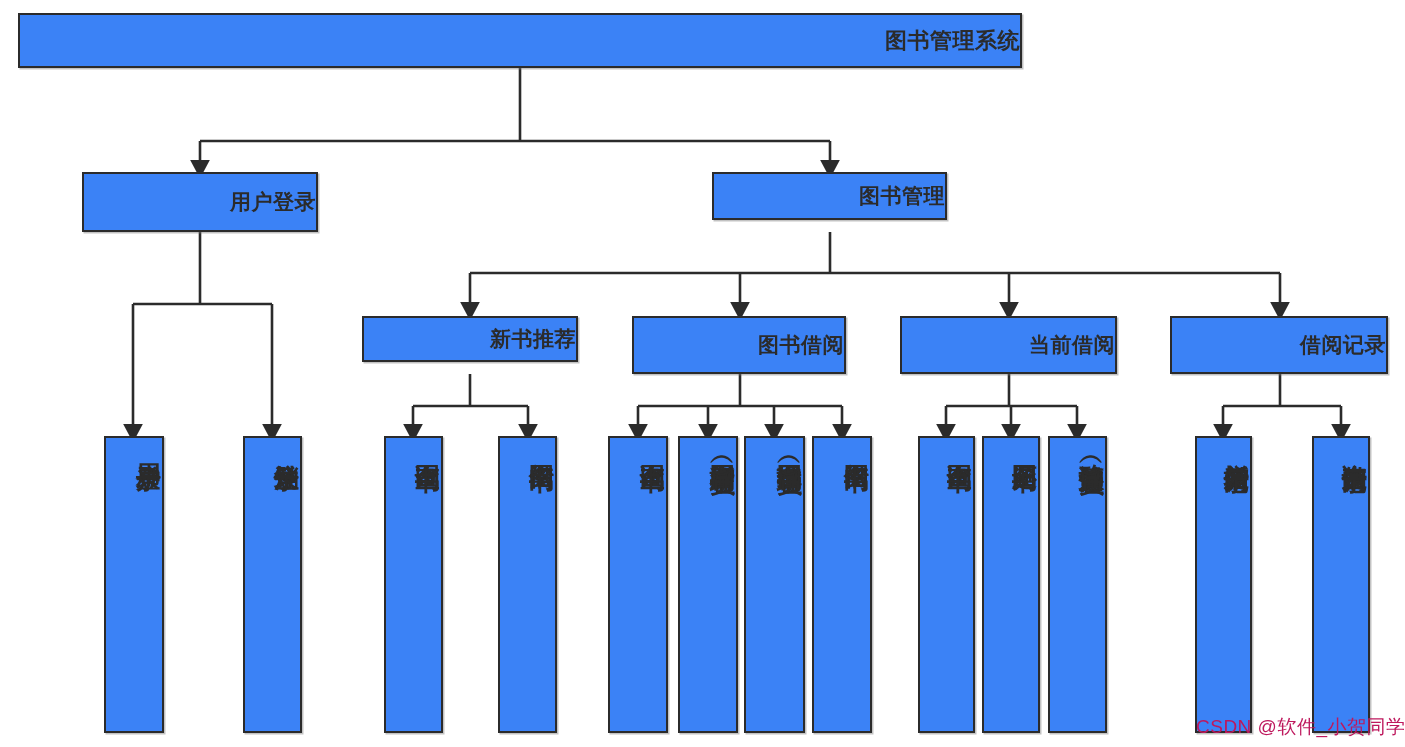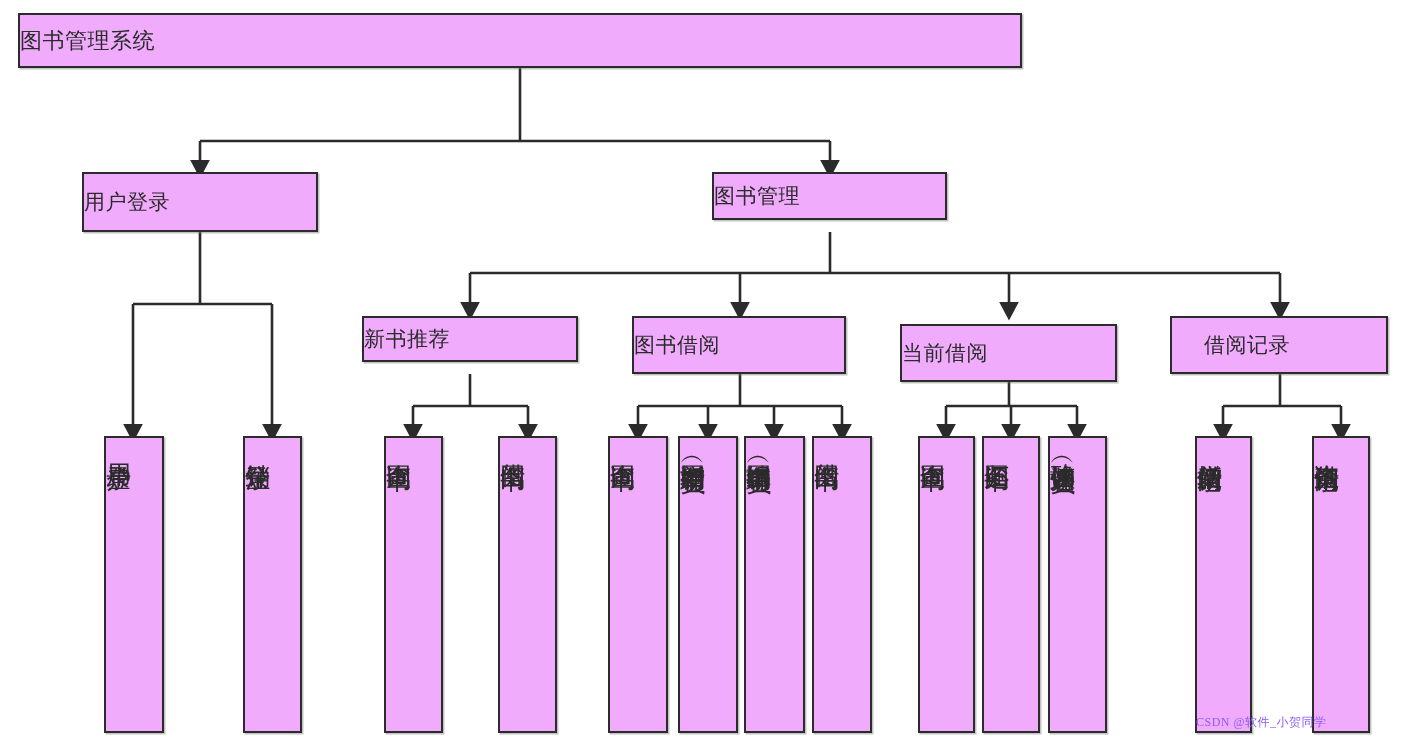--- a/index.html
+++ b/index.html
@@ -23,27 +23,28 @@
     left: 0;
     top: 0;
     width: 1405px;
     height: 747px;
     pointer-events: none;
   }
   .node {
     position: absolute;
     box-sizing: border-box;
     border: 2px solid #2b2b2b;
-    background: #f0abfc;
+    background: #3b82f6;
     color: #2b2b2b;
     display: flex;
     align-items: center;
-    justify-content: flex-start;
+    justify-content: flex-end;
     text-align: center;
     box-shadow: 1.5px 1.5px 0 rgba(120,120,120,0.45);
+    font-weight: bold;
   }
   .node .label {
     display: block;
     line-height: 1.14;
     letter-spacing: 0.5px;
   }
   
   .node.horiz .label {
     font-size: 21px;
     white-space: nowrap;
@@ -62,25 +63,24 @@
     font-size: 25px;
     line-height: 1.05;
     letter-spacing: 1px;
     white-space: nowrap;
   }
   .node.vert.tall .label {
     font-size: 25px;
   }
   .watermark {
     position: absolute;
-    color: #8b5cf6;
-    font-size: 12px;
+    color: #be185d;
+    font-size: 19px;
     white-space: nowrap;
     letter-spacing: 0.5px;
-    font-family: Liberation Serif, serif;
   }
 </style>
 </head>
 <body>
 
 <div id="canvas">
 
   <svg id="edges" viewBox="0 0 1405 747" width="1405" height="747" aria-hidden="true">
     <defs>
       <marker id="arrow" markerWidth="9" markerHeight="9" refX="1.2" refY="4.2" orient="auto" markerUnits="strokeWidth">
@@ -144,21 +144,21 @@
   </div>
 
   <div class="node horiz" style="left:362px; top:316px; width:216px; height:46px;">
     <span class="label">新书推荐</span>
   </div>
 
   <div class="node horiz" style="left:632px; top:316px; width:214px; height:58px;">
     <span class="label">图书借阅</span>
   </div>
 
-  <div class="node horiz" style="left:900px; top:324px; width:217px; height:58px;">
+  <div class="node horiz" style="left:900px; top:316px; width:217px; height:58px;">
     <span class="label">当前借阅</span>
   </div>
 
   <div class="node horiz" style="left:1170px; top:316px; width:218px; height:58px;padding-left:32px;">
     <span class="label">借阅记录</span>
   </div>
 
   <div class="node vert" style="left:104px; top:436px; width:60px; height:297px;">
     <span class="label">用户登录</span>
   </div>

